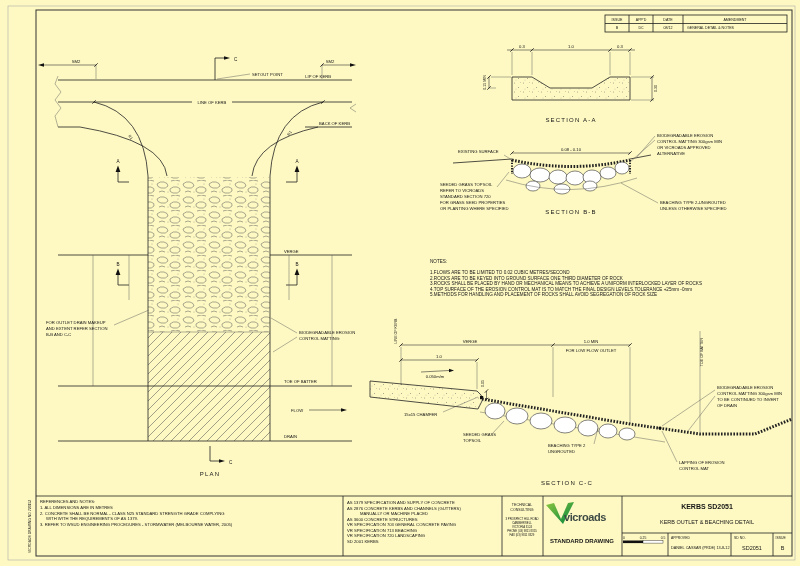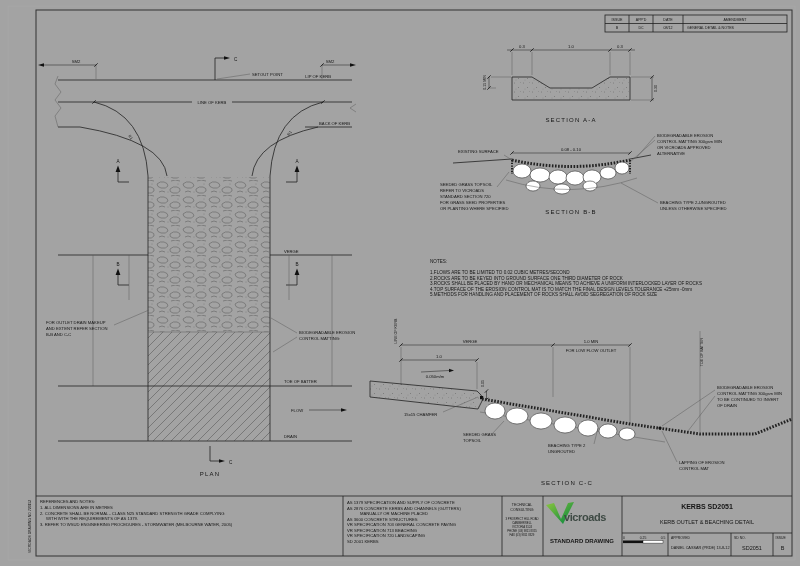--- a/index.html
+++ b/index.html
@@ -1,16 +1,16 @@
 <!DOCTYPE html>
 <html><head>
 <meta charset="utf-8">
 <style>
   html,body{margin:0;padding:0;background:#e8e8e8;}
-  .sheet{position:relative;width:800px;height:566px;background:#a3a3a3;overflow:hidden;}
+  .sheet{position:relative;width:800px;height:566px;background:#fef9c3;overflow:hidden;}
   svg{position:absolute;left:0;top:0;}
   svg text{font-family:"Liberation Sans",sans-serif;fill:#161616;}
   .ln{stroke:#222;stroke-width:.8;fill:none}
   .md{stroke:#333;stroke-width:.6;fill:none}
   .thin{stroke:#555;stroke-width:.45;fill:none}
   .tick{stroke:#111;stroke-width:.8}
   .mat{stroke:#222;stroke-width:3;stroke-dasharray:1.6 1.5;fill:none}
   .mat2{stroke:#222;stroke-width:2;stroke-dasharray:1.4 1.3;fill:none}
   .rock{fill:#fff;stroke:#333;stroke-width:.6}
   .arr{fill:#111;stroke:none}

